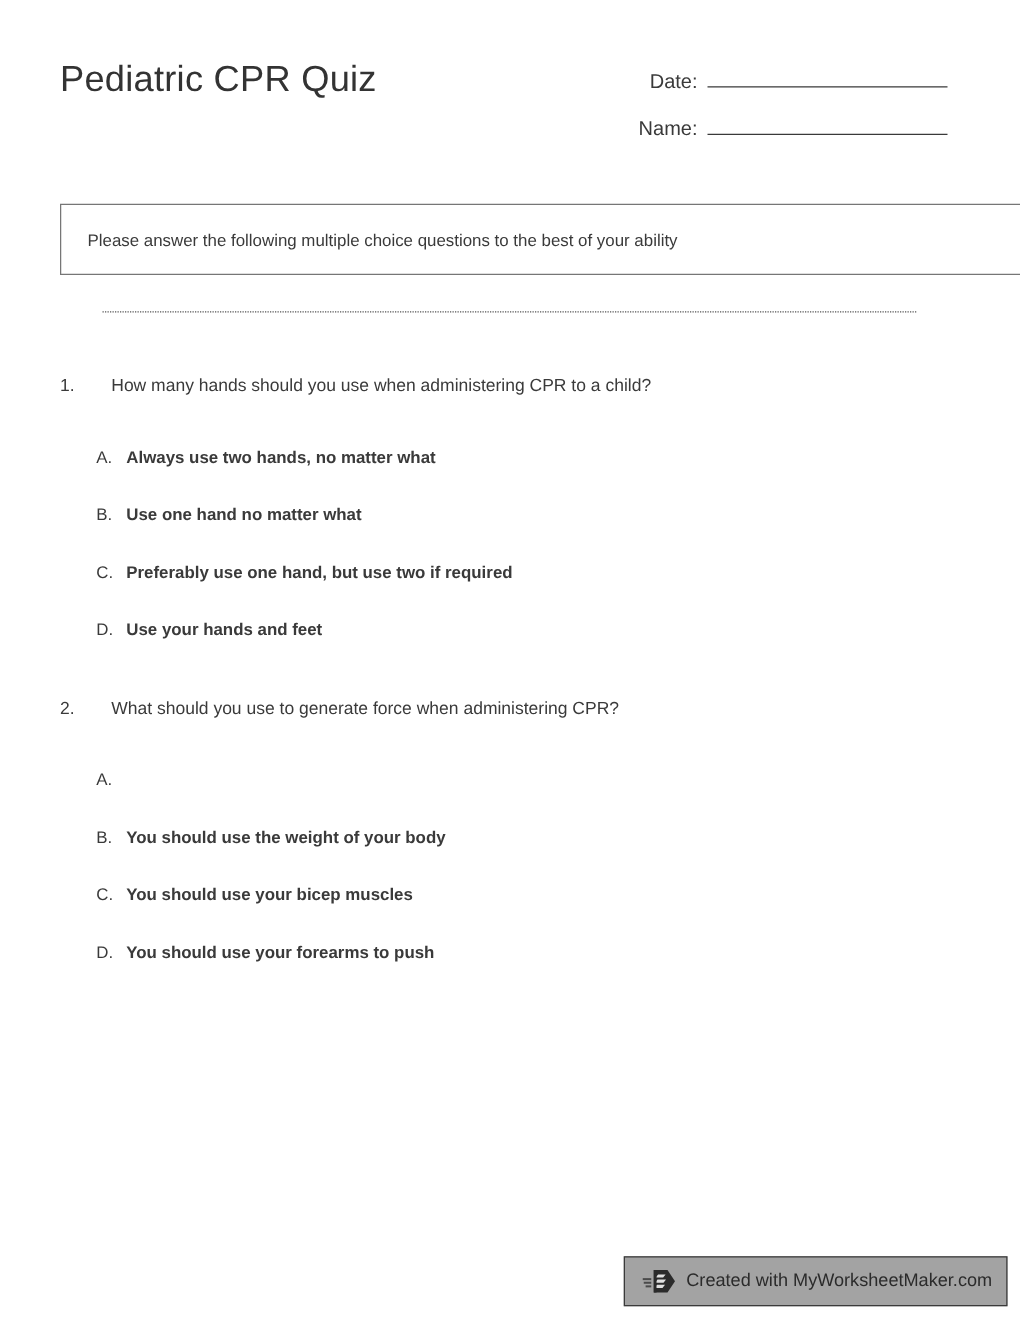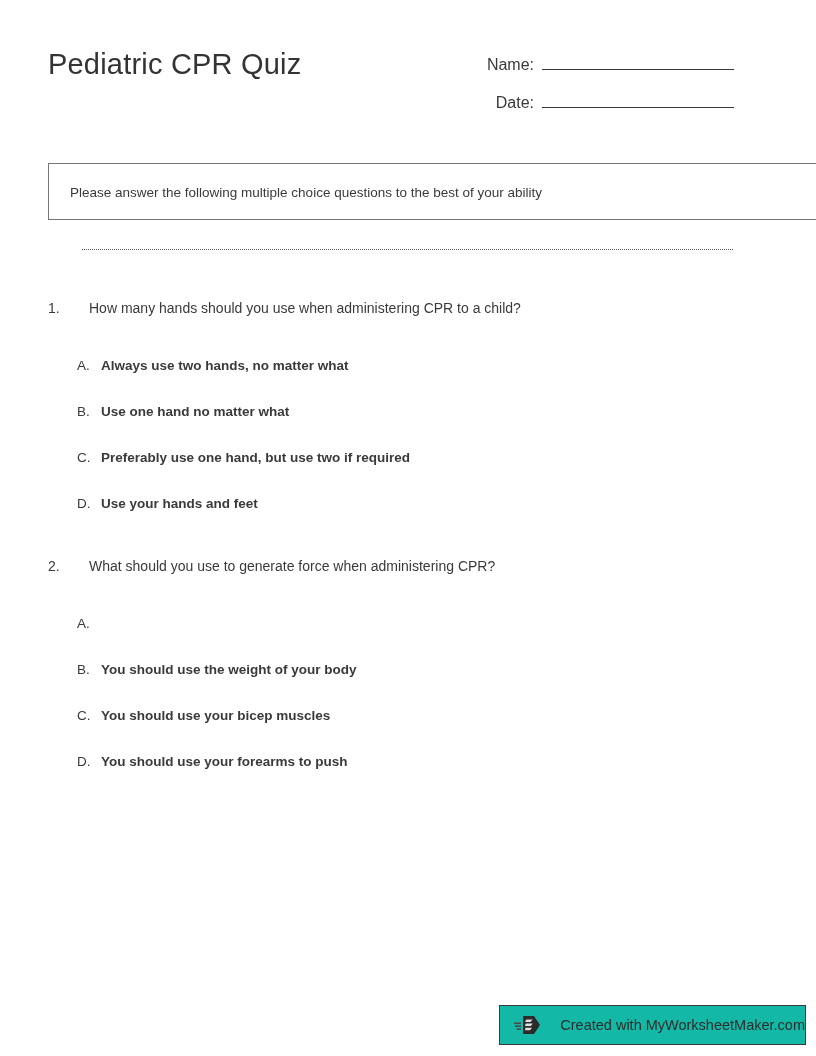--- a/index.html
+++ b/index.html
@@ -16,20 +16,21 @@
     overflow: hidden;
   }
 
   
   .header {
     position: absolute;
     left: 0;
     top: 0;
     width: 782px;
     height: 140px;
+    padding-left: 24px;
   }
   .worksheet-title {
     position: absolute;
     left: 48px;
     top: 48px;
     font-size: 29px;
     font-weight: 400;
     letter-spacing: 0.2px;
     color: #333333;
     white-space: nowrap;
@@ -147,25 +148,24 @@
 
   
   .footer-badge {
     position: absolute;
     left: 499px;
     top: 1005px;
     width: 307px;
     height: 40px;
     border: 1.2px solid #3a3a3a;
     box-sizing: border-box;
-    background: #14b8a6;
+    background: #a3a3a3;
     display: flex;
     align-items: center;
     padding-left: 14px;
-    justify-content: space-between;
   }
   .footer-logo {
     width: 28px;
     height: 24px;
     flex: 0 0 auto;
     margin-right: 7px;
     display: block;
   }
   .footer-text {
     font-size: 14.5px;
@@ -174,25 +174,25 @@
   }
 </style>
 </head>
 <body>
 
 <div class="header">
   <div class="worksheet-title">Pediatric CPR Quiz</div>
 
   <div class="fields">
     <div class="field-row">
+      <span class="field-label">Date:</span>
+      <span class="field-line"></span>
+    </div>
+    <div class="field-row">
       <span class="field-label">Name:</span>
-      <span class="field-line"></span>
-    </div>
-    <div class="field-row">
-      <span class="field-label">Date:</span>
       <span class="field-line"></span>
     </div>
   </div>
 </div>
 
 <div class="instruction-box">
   <div class="instruction-text">Please answer the following multiple choice questions to the best of your ability</div>
 </div>
 
 <div class="divider"></div>

